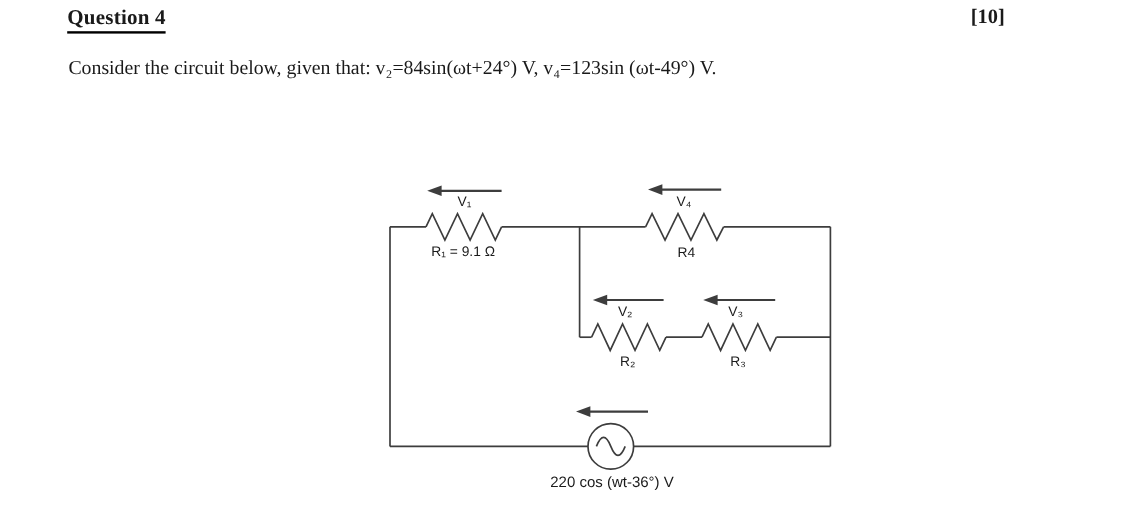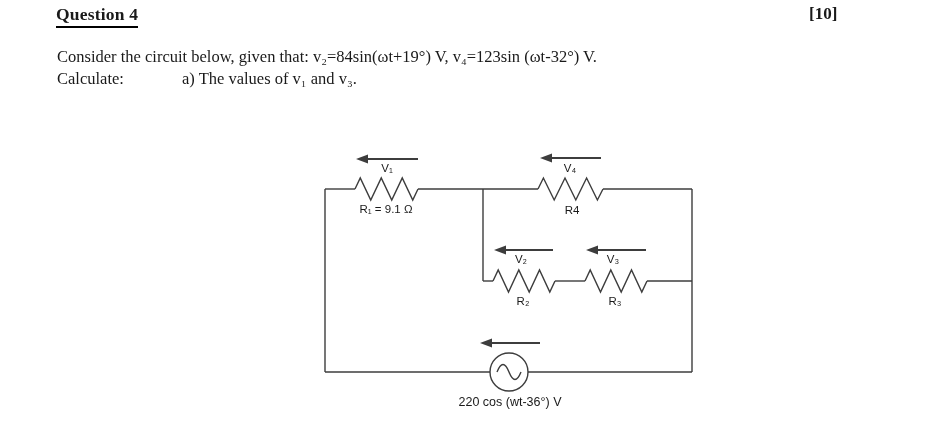--- a/index.html
+++ b/index.html
@@ -41,24 +41,21 @@
 </style>
 </head>
 <body>
 
 <div class="page">
 
   <span class="title">Question 4</span>
   <span class="marks">[10]</span>
 
   <div class="qtext">
-    <div>Consider the circuit below, given that: v₂=84sin(ωt+19°) V, v₄=123sin (ωt-32°) V.</div>
-    <div>
-      <span class="calc">Calculate:</span><span>a) The values of v₁ and v₃.</span>
-    </div>
+    <div>Consider the circuit below, given that: v₂=84sin(ωt+24°) V, v₄=123sin (ωt-49°) V.</div>
   </div>
 
   <svg class="circuit" width="942" height="429" viewBox="0 0 942 429">
 
     <path class="wire" d="M325,189 H355"></path>
     <path class="wire" d="M418,189 H538"></path>
     <path class="wire" d="M603,189 H692"></path>
     <path class="wire" d="M325,189 V372"></path>
     <path class="wire" d="M692,189 V372"></path>
     <path class="wire" d="M325,372 H692"></path>

